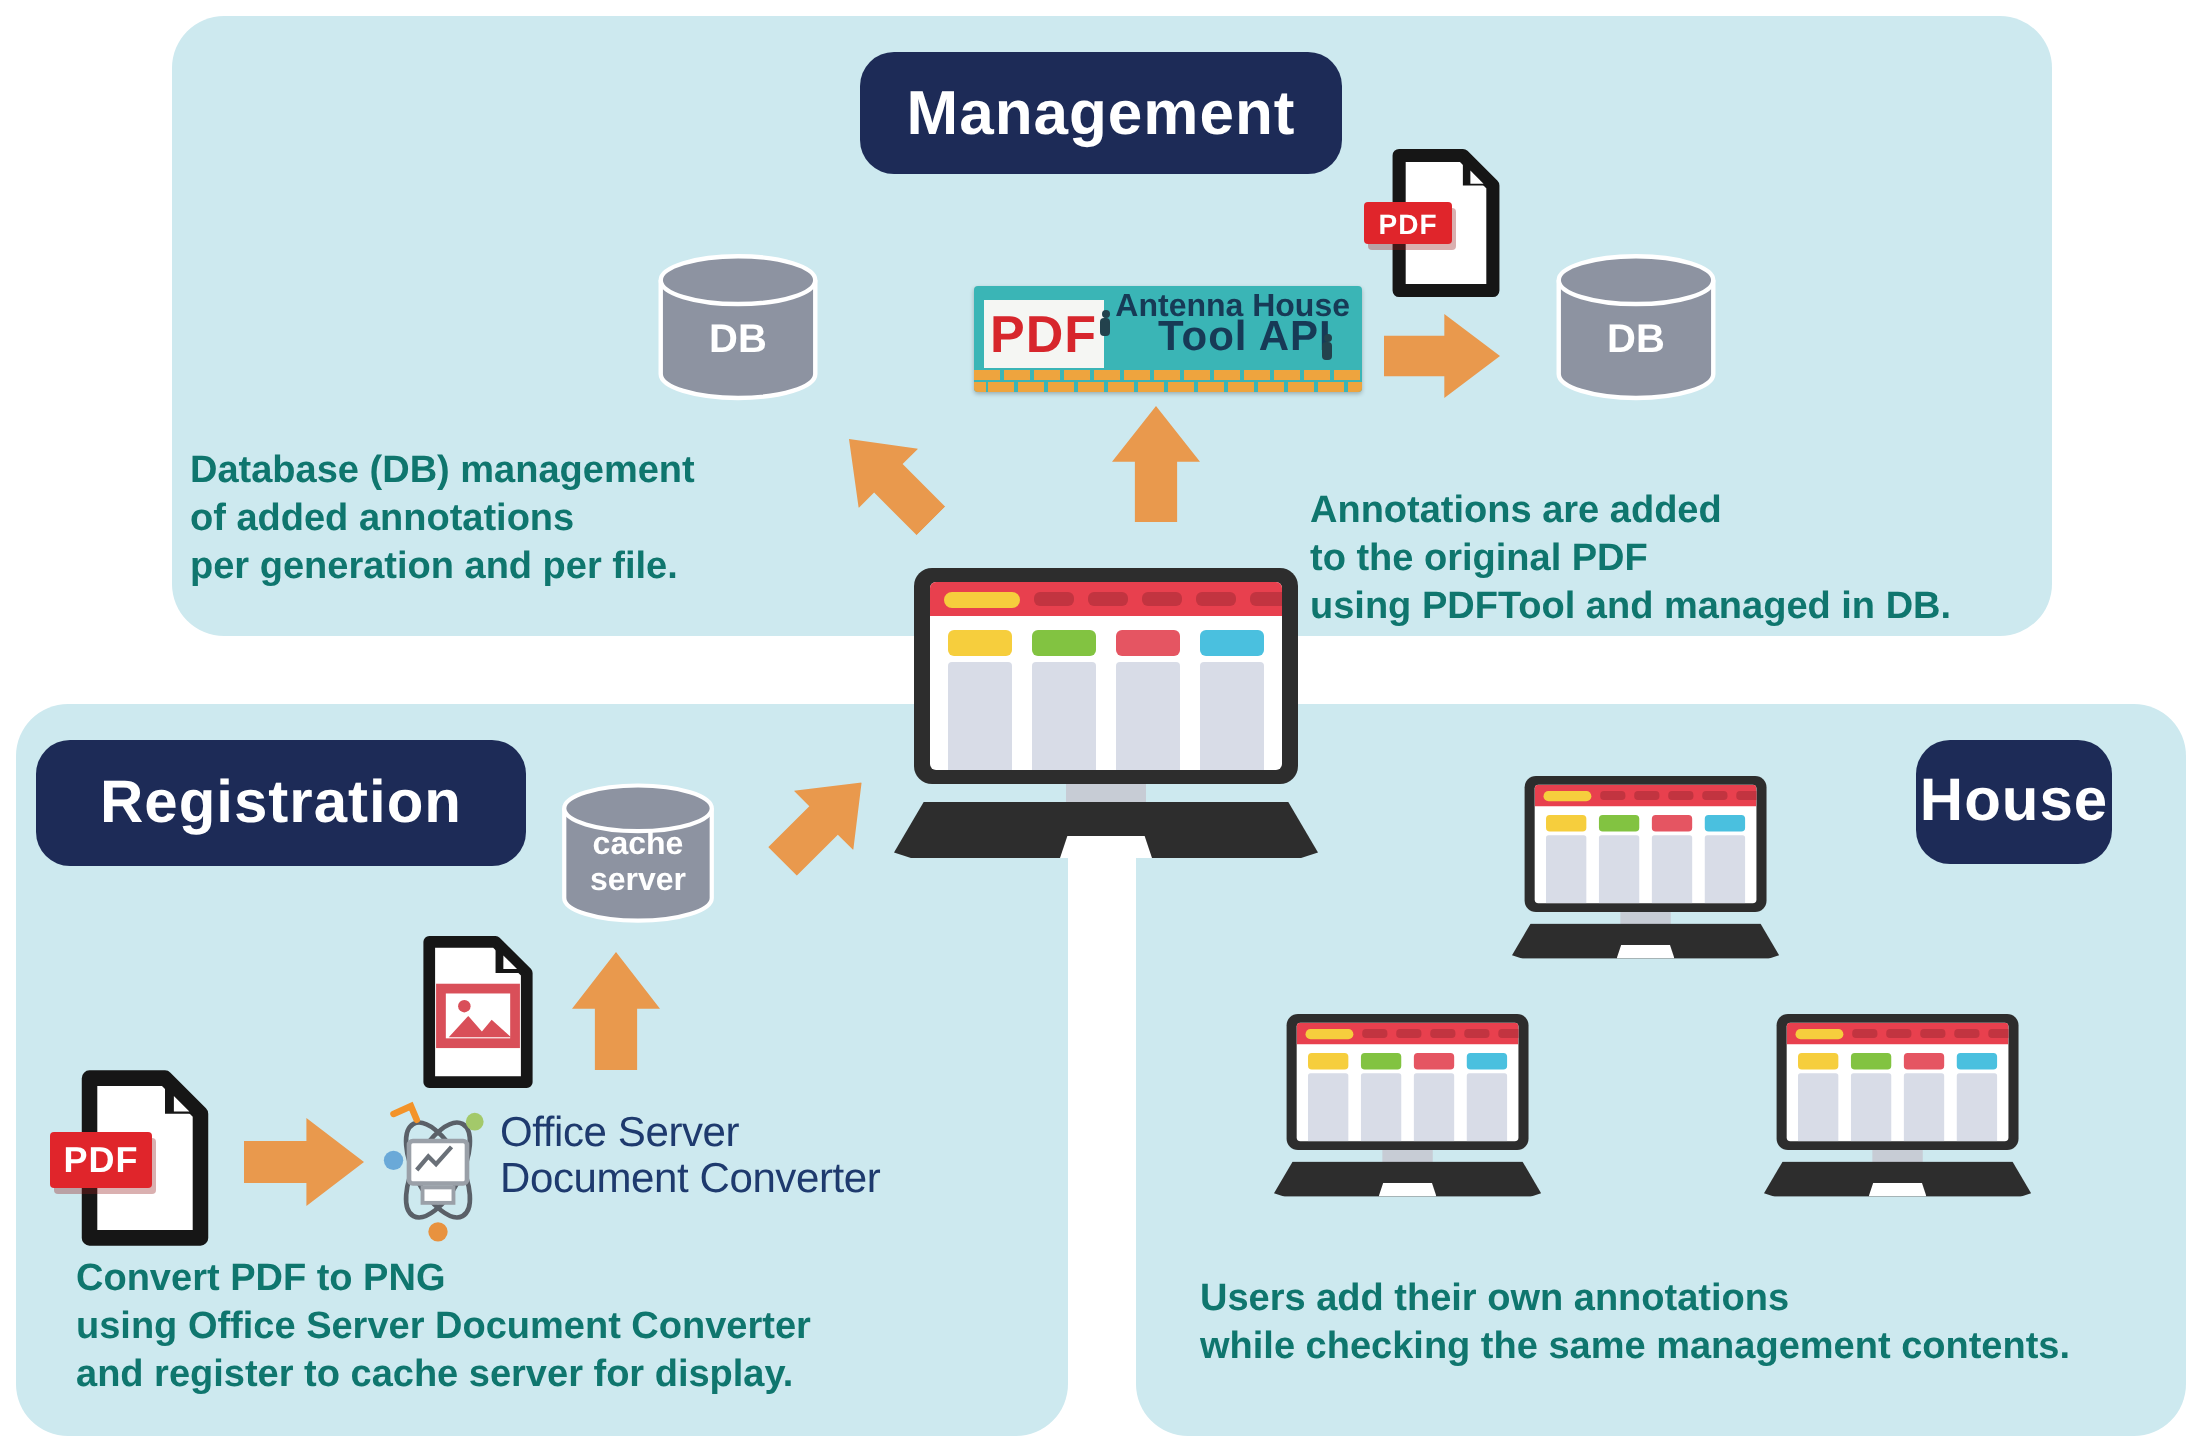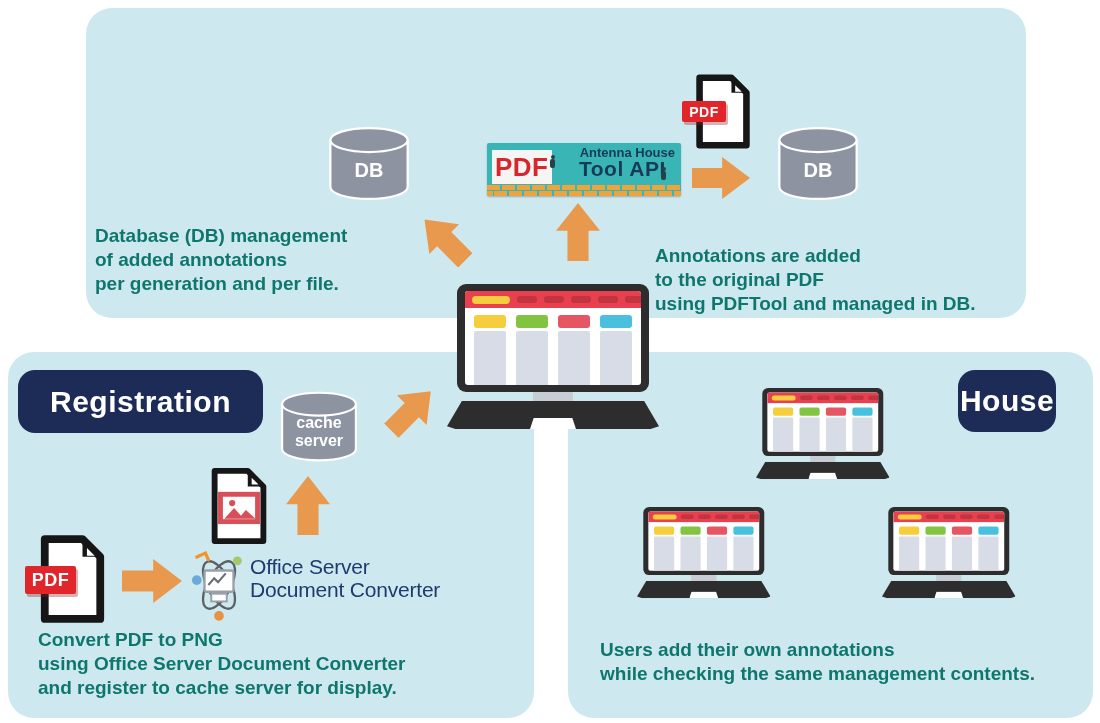--- a/index.html
+++ b/index.html
@@ -64,21 +64,21 @@
   #png-icon { left:208px; top:467px; width:62px; height:78px; }
 
   
   #pdftool-banner { position:absolute; left:487px; top:143px; width:194px; height:53px;
     background:#3ab5b6; border-radius:2px; overflow:hidden; box-shadow:0 1px 2px rgba(0,0,0,.25); }
   .banner-whitebox { position:absolute; left:5px; top:7px; width:60px; height:34px; background:#f5f6f3; }
   .banner-pdf { position:absolute; left:8px; top:9px; font-size:26px; font-weight:700; color:#d7262c;
     letter-spacing:.5px; }
   .banner-tool { position:absolute; left:72px; top:14px; font-size:21px; font-weight:700; color:#173a56;
     letter-spacing:.5px;margin-left:20px; }
-  .banner-brand { position:absolute; right:6px; top:2px; font-size:13px; font-weight:700; color:#173a56; }
+  .banner-brand { position:absolute; right:6px; top:2px; font-size:16px; font-weight:700; color:#173a56; }
   .banner-bricks { position:absolute; left:0; right:0; bottom:0; height:12px;
     background-image:
       repeating-linear-gradient(90deg,#eea43e 0 13px,#3ab5b6 13px 15px),
       repeating-linear-gradient(90deg,#eea43e 0 13px,#3ab5b6 13px 15px);
     background-size:100% 5px,100% 5px; background-position:0 1px,7px 7px; background-repeat:repeat-x; }
   .banner-worker { position:absolute; width:7px; height:13px; }
   .banner-worker::before { content:""; position:absolute; top:0; left:2px; width:4px; height:4px;
     border-radius:50%; background:#23424d; }
   .banner-worker::after { content:""; position:absolute; top:4px; left:1px; width:5px; height:9px;
     background:#23424d; border-radius:2px; }
@@ -120,20 +120,21 @@
 </style>
 </head>
 <body>
 
 <div id="stage">
 
   <div class="panel" id="panel-management"></div>
   <div class="panel" id="panel-registration"></div>
   <div class="panel" id="panel-edit"></div>
 
+  <div class="pill-title" id="title-management">Management</div>
   <div class="pill-title" id="title-registration">Registration</div>
   <div class="pill-title" id="title-edit">House</div>
 
   <div class="cylinder" id="db-left">
     <svg viewBox="0 0 100 82">
       <path d="M8 15 v51 a42 13 0 0 0 84 0 v-51" fill="#8d93a1" stroke="#ffffff" stroke-width="2.4"></path>
       <ellipse cx="50" cy="15" rx="42" ry="13" fill="#8d93a1" stroke="#ffffff" stroke-width="2.4"></ellipse>
     </svg>
     <div class="cyl-label">DB</div>
   </div>

